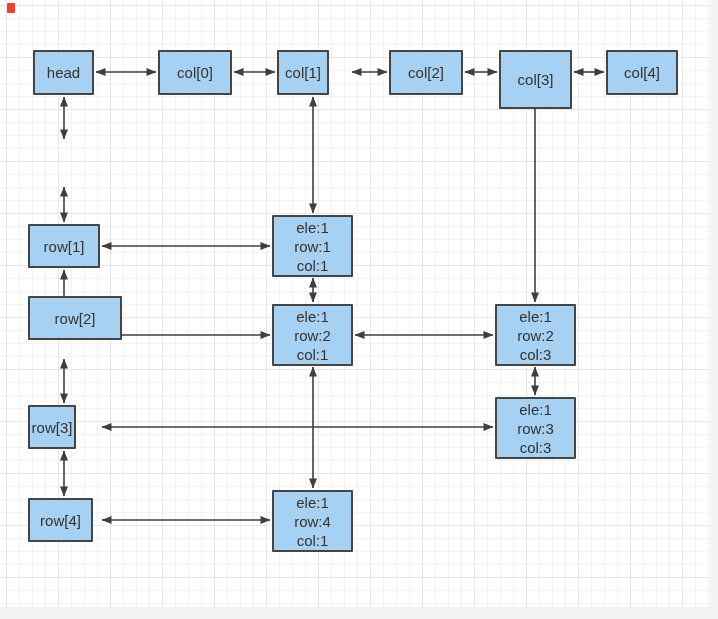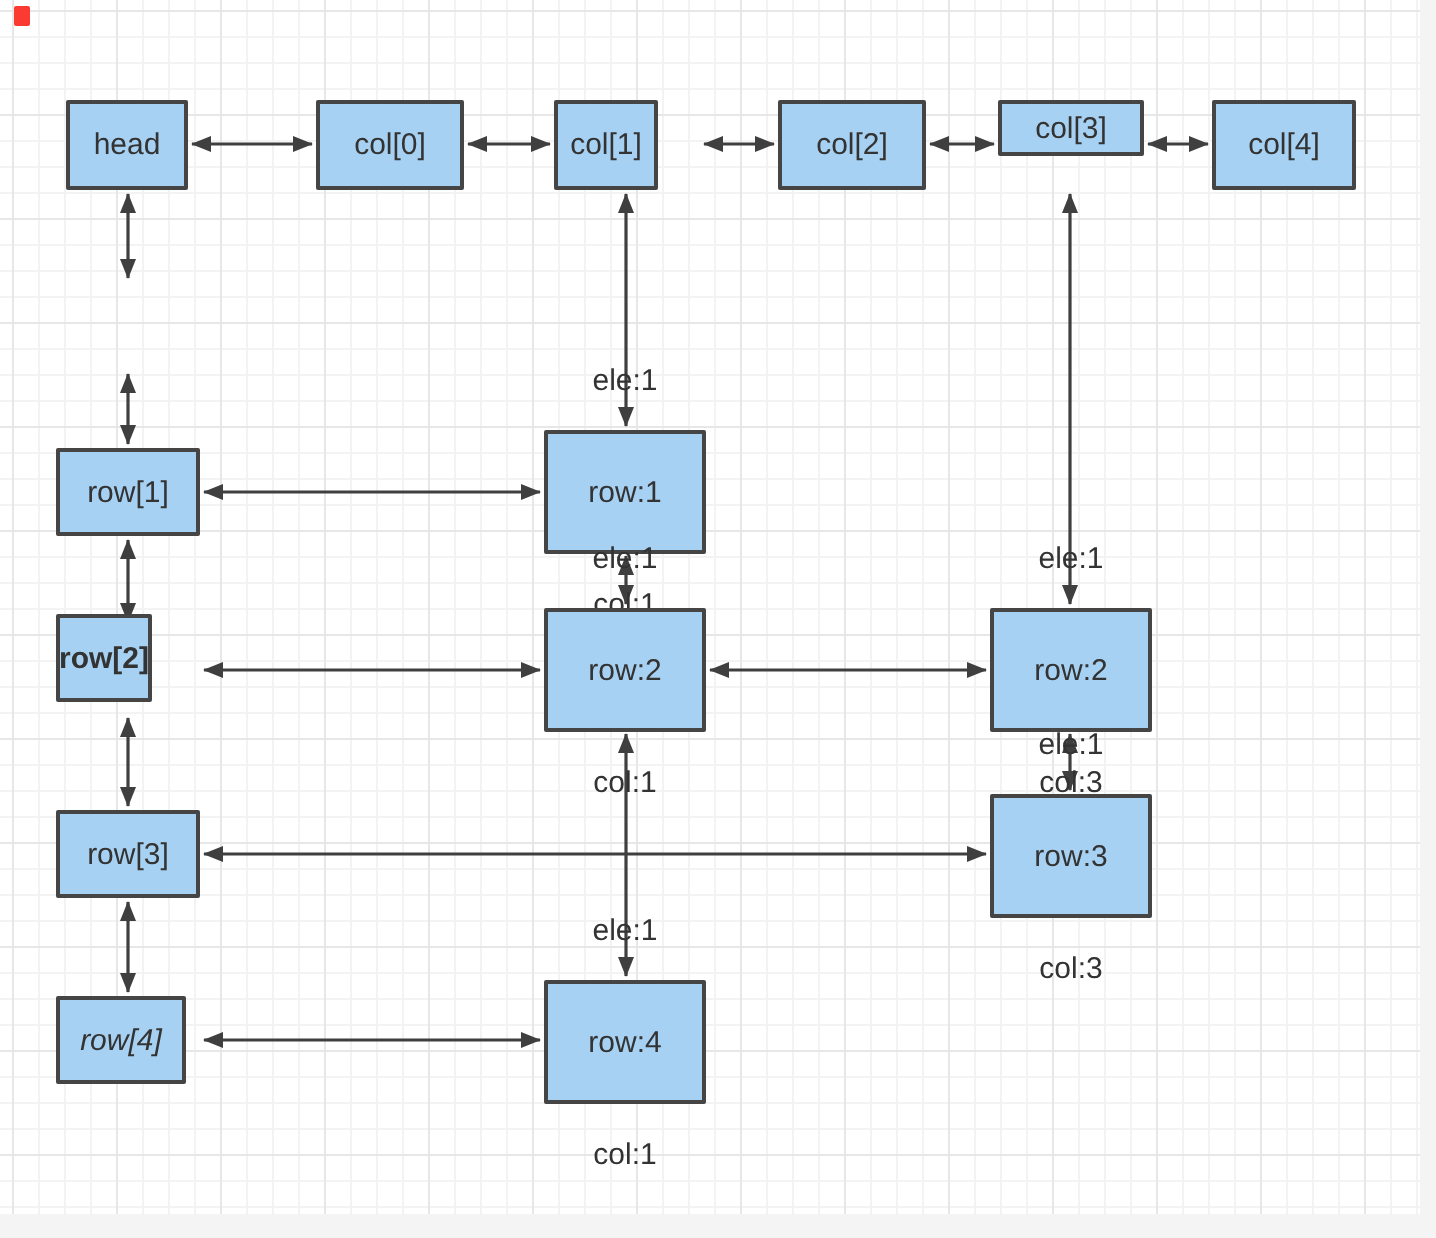--- a/index.html
+++ b/index.html
@@ -36,21 +36,21 @@
     border-radius: 1px;
     color: #333333;
     display: flex;
     align-items: center;
     justify-content: center;
     flex-direction: column;
     font-size: 15px;
     text-align: center;
     line-height: 19px;
   }
-  .node.ele { font-size: 15px; line-height: 19px; gap: 37px; }
+  .node.ele { font-size: 15px; line-height: 19px; }
 </style>
 </head>
 <body>
 
 <div class="canvas">
 
   <div class="red-marker"></div>
 
   <svg class="edges" xmlns="http://www.w3.org/2000/svg">
     <defs>
@@ -94,37 +94,37 @@
 
   <div class="node" style="left:158px; top:50px; width:74px; height:45px;align-items:center;">
     <span>col[0]</span>
   </div>
   <div class="node" style="left:277px; top:50px; width:52px; height:45px;">
     <span>col[1]</span>
   </div>
   <div class="node" style="left:389px; top:50px; width:74px; height:45px;align-items:center;">
     <span>col[2]</span>
   </div>
-  <div class="node" style="left:499px; top:50px; width:73px; height:28px;">
+  <div class="node" style="left:499px; top:50px; width:73px; height:59px;">
     <span>col[3]</span>
   </div>
   <div class="node" style="left:606px; top:50px; width:72px; height:45px;">
     <span>col[4]</span>
   </div>
 
   <div class="node" style="left:28px; top:224px; width:72px; height:44px;">
     <span>row[1]</span>
   </div>
-  <div class="node" style="left:28px; top:307px; width:48px; height:44px;font-weight:bold;">
+  <div class="node" style="left:28px; top:296px; width:94px; height:44px;">
     <span>row[2]</span>
   </div>
-  <div class="node" style="left:28px; top:405px; width:72px; height:44px;">
+  <div class="node" style="left:28px; top:405px; width:48px; height:44px;">
     <span>row[3]</span>
   </div>
-  <div class="node" style="left:28px; top:498px; width:65px; height:44px;font-style:italic;">
+  <div class="node" style="left:28px; top:498px; width:65px; height:44px;">
     <span>row[4]</span>
   </div>
 
   <div class="node ele" style="left:272px; top:215px; width:81px; height:62px;">
     <span>ele:1</span>
     <span>row:1</span>
     <span>col:1</span>
   </div>
   <div class="node ele" style="left:272px; top:304px; width:81px; height:62px;">
     <span>ele:1</span>

